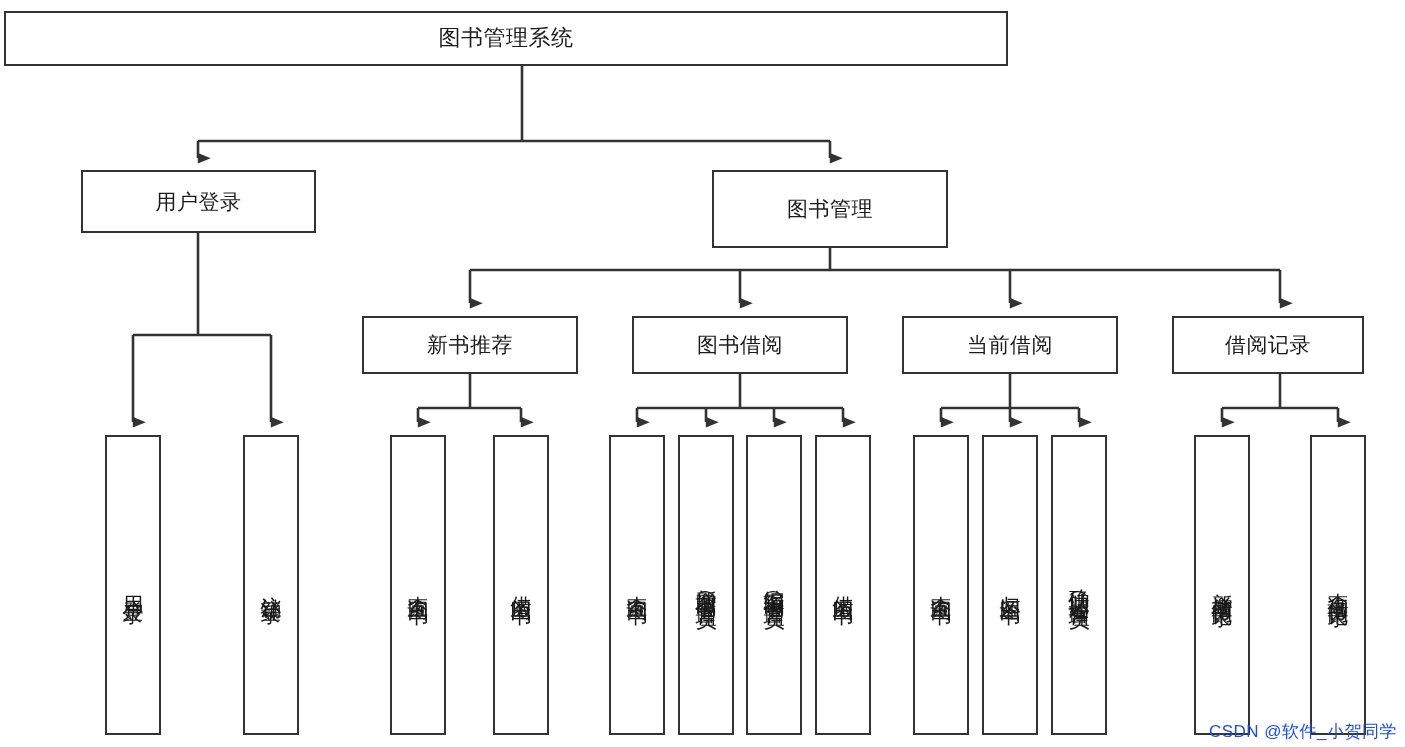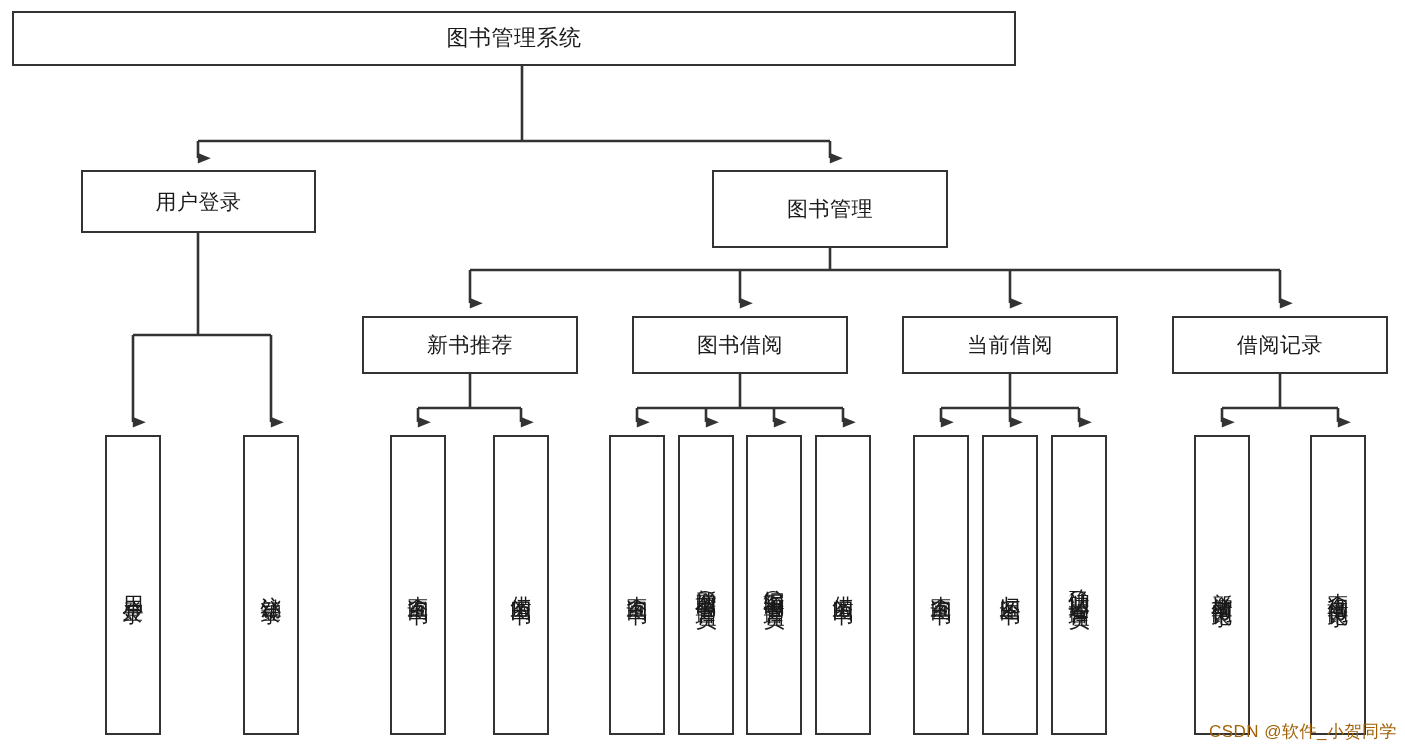--- a/index.html
+++ b/index.html
@@ -57,21 +57,21 @@
     line-height: 1.05;
     white-space: nowrap;
     display: block;
     text-align: center;
   }
   .watermark {
     position: absolute;
     right: 8px;
     bottom: 4px;
     font-size: 17px;
-    color: #a16207;
+    color: #1d4ed8;
     letter-spacing: 0.5px;
     white-space: nowrap;
     font-family: "Liberation Sans", "DejaVu Sans", sans-serif;
   }
 </style>
 </head>
 <body>
 
 <div id="canvas">
 
@@ -122,21 +122,21 @@
       <path d="M 1010 408 L 1010 422" marker-end="url(#arrow)"></path>
       <path d="M 1079 408 L 1079 422" marker-end="url(#arrow)"></path>
 
       <path d="M 1280 374 L 1280 408"></path>
       <path d="M 1222 408 L 1338 408"></path>
       <path d="M 1222 408 L 1222 422" marker-end="url(#arrow)"></path>
       <path d="M 1338 408 L 1338 422" marker-end="url(#arrow)"></path>
     </g>
   </svg>
 
-  <div class="node root horiz" style="left:12px; top:11px; width:1004px; height:55px;">
+  <div class="node root horiz" style="left:4px; top:11px; width:1004px; height:55px;">
     <span>图书管理系统</span>
   </div>
 
   <div class="node horiz" style="left:81px; top:170px; width:235px; height:63px;">
     <span>用户登录</span>
   </div>
 
   <div class="node horiz" style="left:712px; top:170px; width:236px; height:78px;">
     <span>图书管理</span>
   </div>
@@ -146,21 +146,21 @@
   </div>
 
   <div class="node horiz" style="left:362px; top:316px; width:216px; height:58px;">
     <span>新书推荐</span>
   </div>
 
   <div class="node horiz" style="left:902px; top:316px; width:216px; height:58px;">
     <span>当前借阅</span>
   </div>
 
-  <div class="node horiz" style="left:1172px; top:316px; width:216px; height:58px;">
+  <div class="node horiz" style="left:1172px; top:316px; width:192px; height:58px;">
     <span>借阅记录</span>
   </div>
 
   <div class="node leaf" style="left:105px; top:435px; width:56px; height:300px;">
     <span class="vtext">用户登录</span>
   </div>
 
   <div class="node leaf" style="left:243px; top:435px; width:56px; height:300px;">
     <span class="vtext">注销登录</span>
   </div>

